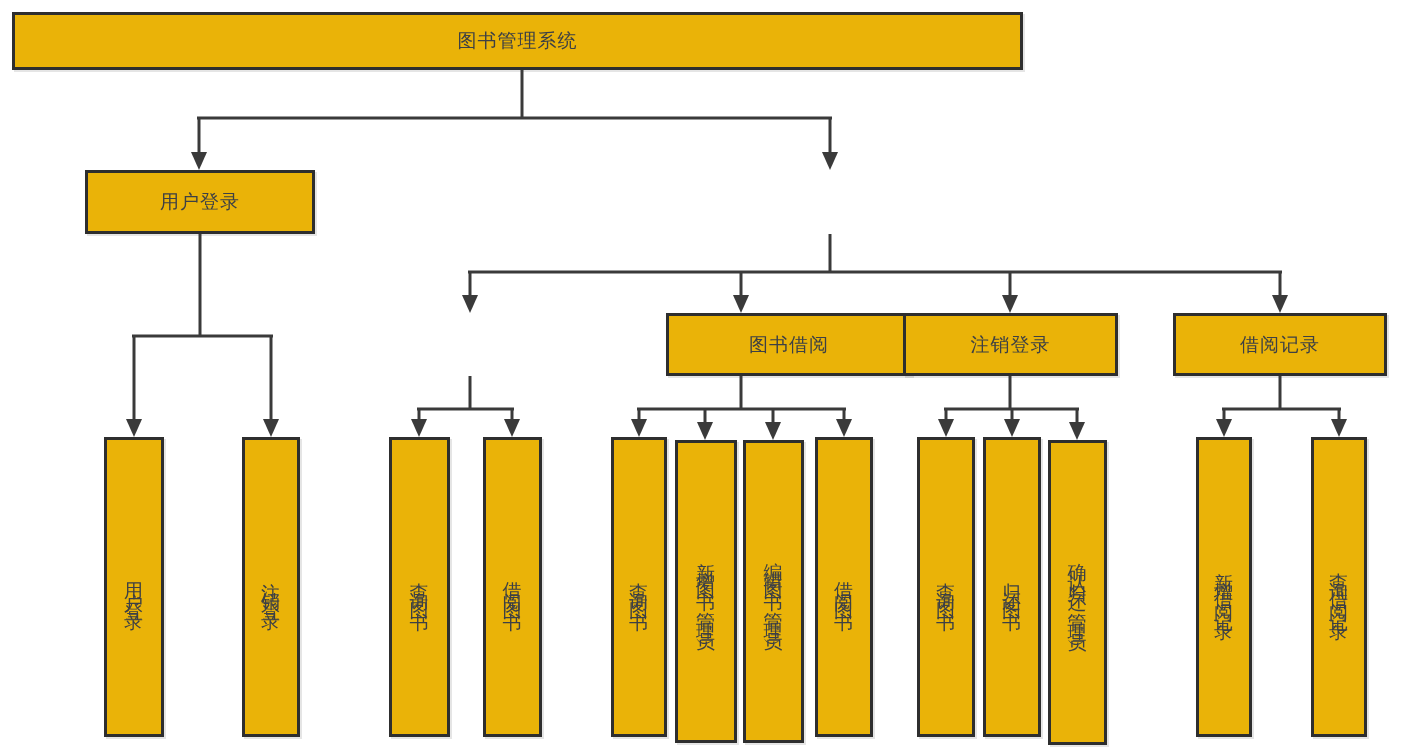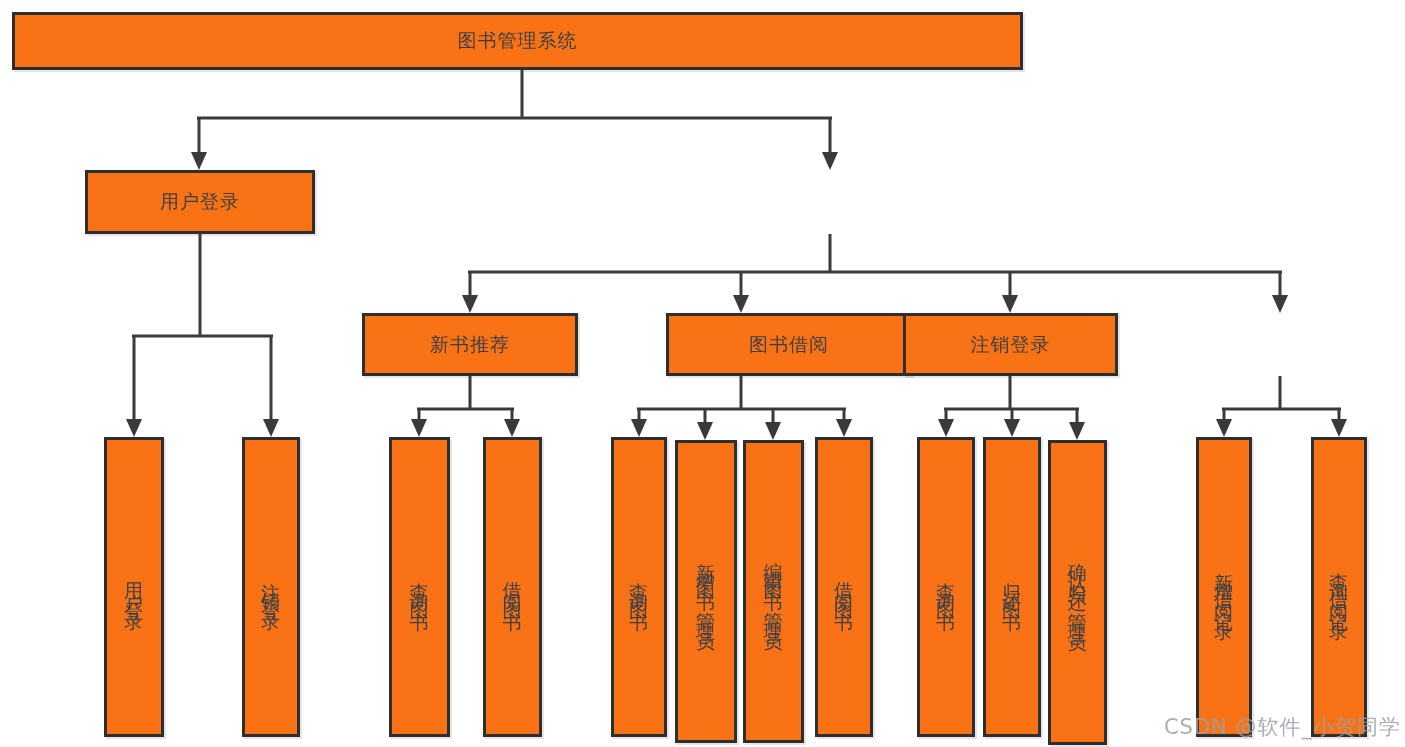--- a/index.html
+++ b/index.html
@@ -5,21 +5,21 @@
   :root{
     --line:#3a3a3a; --border:#2e2e2e; --text:#3d4045; --watermark:#9aa0a6; --bg:#ffffff;
   }
   html,body{margin:0;padding:0;background:#fff;}
   body{font-family:"DejaVu Sans","Liberation Sans",sans-serif;}
   .stage{position:relative;width:1405px;height:747px;background:var(--bg);overflow:hidden;}
   svg.wires{position:absolute;left:0;top:0;width:1405px;height:747px;}
   svg.wires line{stroke:var(--line);stroke-width:3;}
   svg.wires polygon{fill:var(--line);}
   .hbox,.vbox{
-    position:absolute;box-sizing:border-box;background:#f97316;
+    position:absolute;box-sizing:border-box;background:#eab308;
     border:3px solid var(--border);
     box-shadow:2px 2px 0 rgba(70,70,70,.14);
     display:flex;align-items:center;justify-content:center;
     color:var(--text);
   }
   .hbox span{font-size:19px;letter-spacing:1px;white-space:nowrap;}
   .vbox span{
     writing-mode:vertical-rl;text-orientation:mixed;
     font-size:19px;line-height:1;letter-spacing:10px;white-space:nowrap;
   }
@@ -110,28 +110,28 @@
   </svg>
 
   <div class="hbox" style="left:12px;top:12px;width:1011px;height:58px">
     <span>图书管理系统</span>
   </div>
 
   <div class="hbox" style="left:85px;top:170px;width:230px;height:64px">
     <span>用户登录</span>
   </div>
 
-  <div class="hbox" style="left:362px;top:313px;width:216px;height:63px">
-    <span>新书推荐</span>
-  </div>
   <div class="hbox" style="left:666px;top:313px;width:246px;height:63px">
     <span>图书借阅</span>
   </div>
   <div class="hbox" style="left:903px;top:313px;width:215px;height:63px">
     <span>注销登录</span>
+  </div>
+  <div class="hbox" style="left:1173px;top:313px;width:214px;height:63px">
+    <span>借阅记录</span>
   </div>
 
   <div class="vbox" style="left:104px;top:437px;width:60px;height:300px">
     <span>用户登录</span>
   </div>
   <div class="vbox" style="left:242px;top:437px;width:58px;height:300px">
     <span>注销登录</span>
   </div>
 
   <div class="vbox" style="left:389px;top:437px;width:61px;height:300px">
@@ -164,14 +164,13 @@
     <span>确认归还（管理员）</span>
   </div>
 
   <div class="vbox" style="left:1196px;top:437px;width:56px;height:300px">
     <span>新增借阅记录</span>
   </div>
   <div class="vbox" style="left:1311px;top:437px;width:56px;height:300px">
     <span>查询借阅记录</span>
   </div>
 
-  <div class="watermark">CSDN @软件_小贺同学</div>
 </div>
 
 </body></html>

